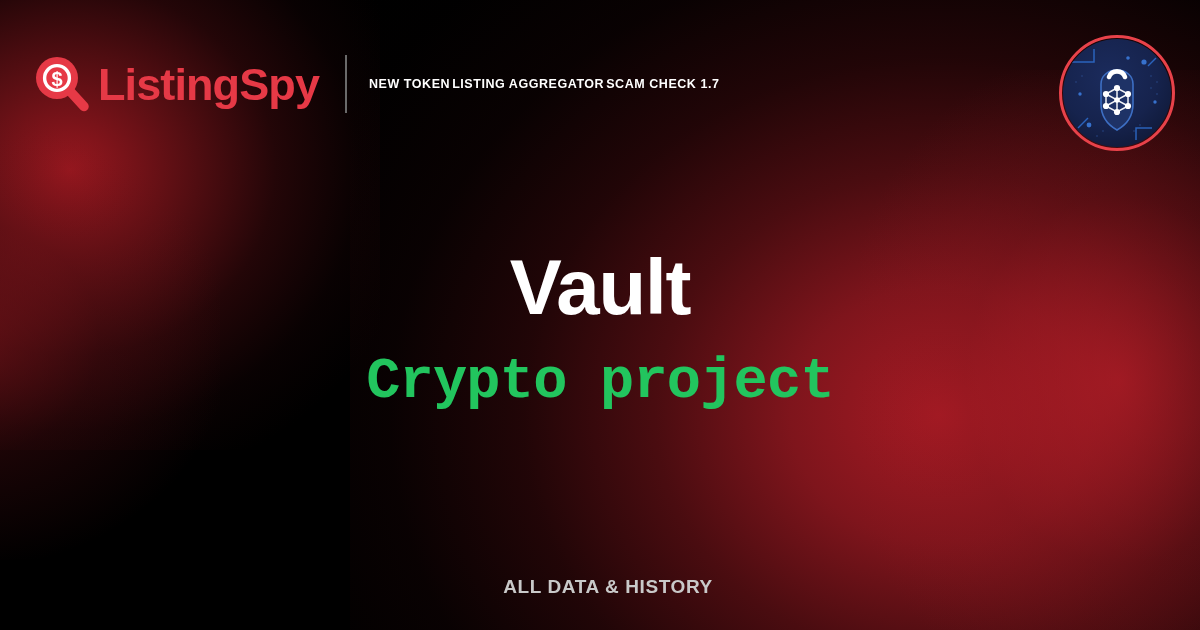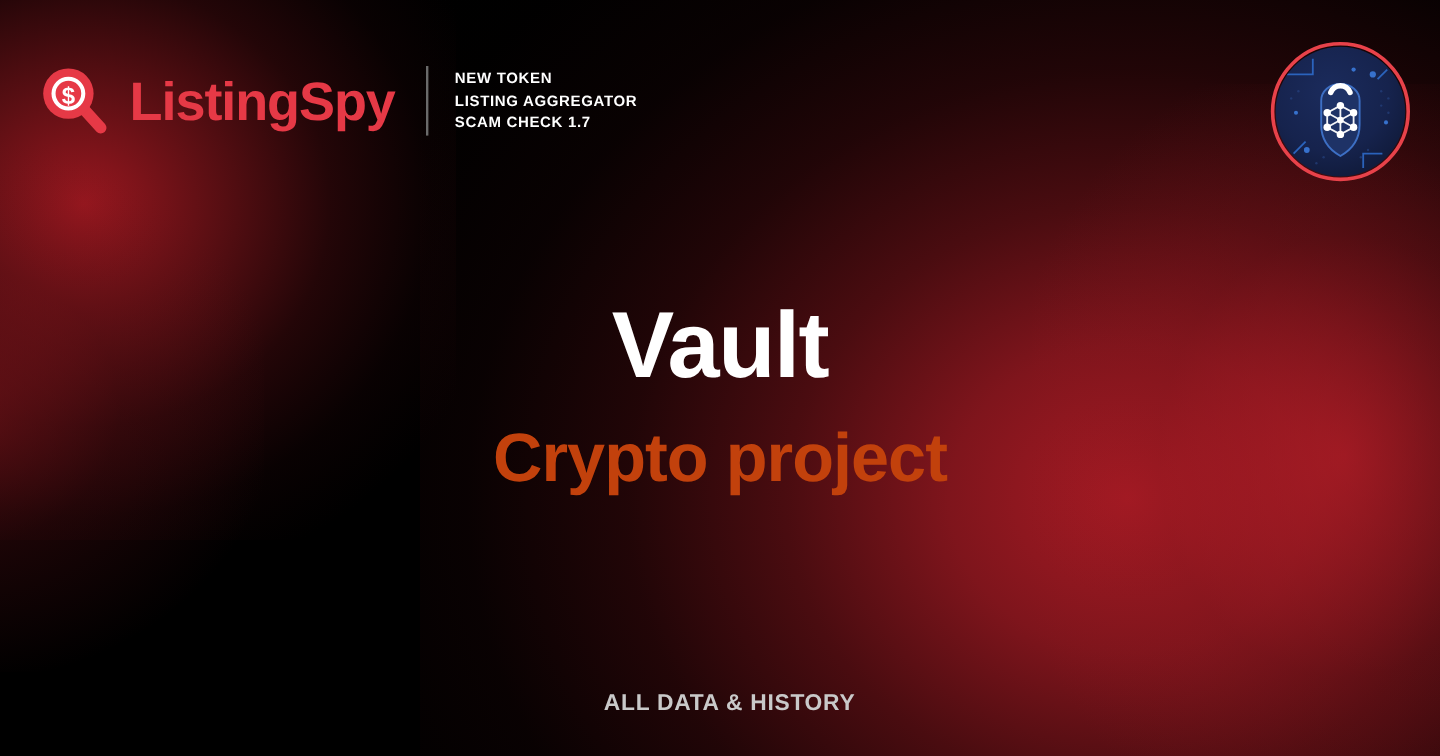--- a/index.html
+++ b/index.html
@@ -77,35 +77,35 @@
 
   #logo-lockup { display:flex; align-items:center; }
 
   #logo-mark { width:58px; height:58px; display:block; flex:none; }
 
   #wordmark {
     font-size:45px;
     font-weight:bold;
     letter-spacing:-0.9px;
     line-height:1;
-    margin-left:16px;
+    margin-left:6px;
     white-space:nowrap;
   }
   #wordmark .wm-listing { color:#E63946; }
   #wordmark .wm-spy     { color:#E63946; }
 
   #header-divider {
     width:2px; height:58px;
     background:#6a6a6a;
     margin:0 22px 0 26px;
     flex:none;
   }
 
   #tagline {
-    display:flex; flex-direction:column;
+    display:flex; flex-direction:row;
     justify-content:center;
     gap:2px;
   }
   .tagline-line {
     color:#ffffff;
     font-size:12.5px;
     font-weight:bold;
     letter-spacing:0.55px;
     line-height:1.32;
     white-space:nowrap;
@@ -131,27 +131,28 @@
     color:#ffffff;
     font-size:78px;
     font-weight:bold;
     letter-spacing:-1.2px;
     line-height:1.0;
     white-space:nowrap;
     text-align:center;
   }
 
   #project-subtitle {
-    color:#c2410c;
+    color:#22c55e;
     font-size:57px;
     font-weight:bold;
     letter-spacing:-0.8px;
     line-height:1.0;
     margin-top:28px;
     white-space:nowrap;
+    font-family:Liberation Mono, monospace;
   }
 
   
   #footer-note {
     position:absolute;
     left:0; right:0;
     bottom:32px;
     text-align:center;
     color:#c9c9c9;
     font-size:19px;

